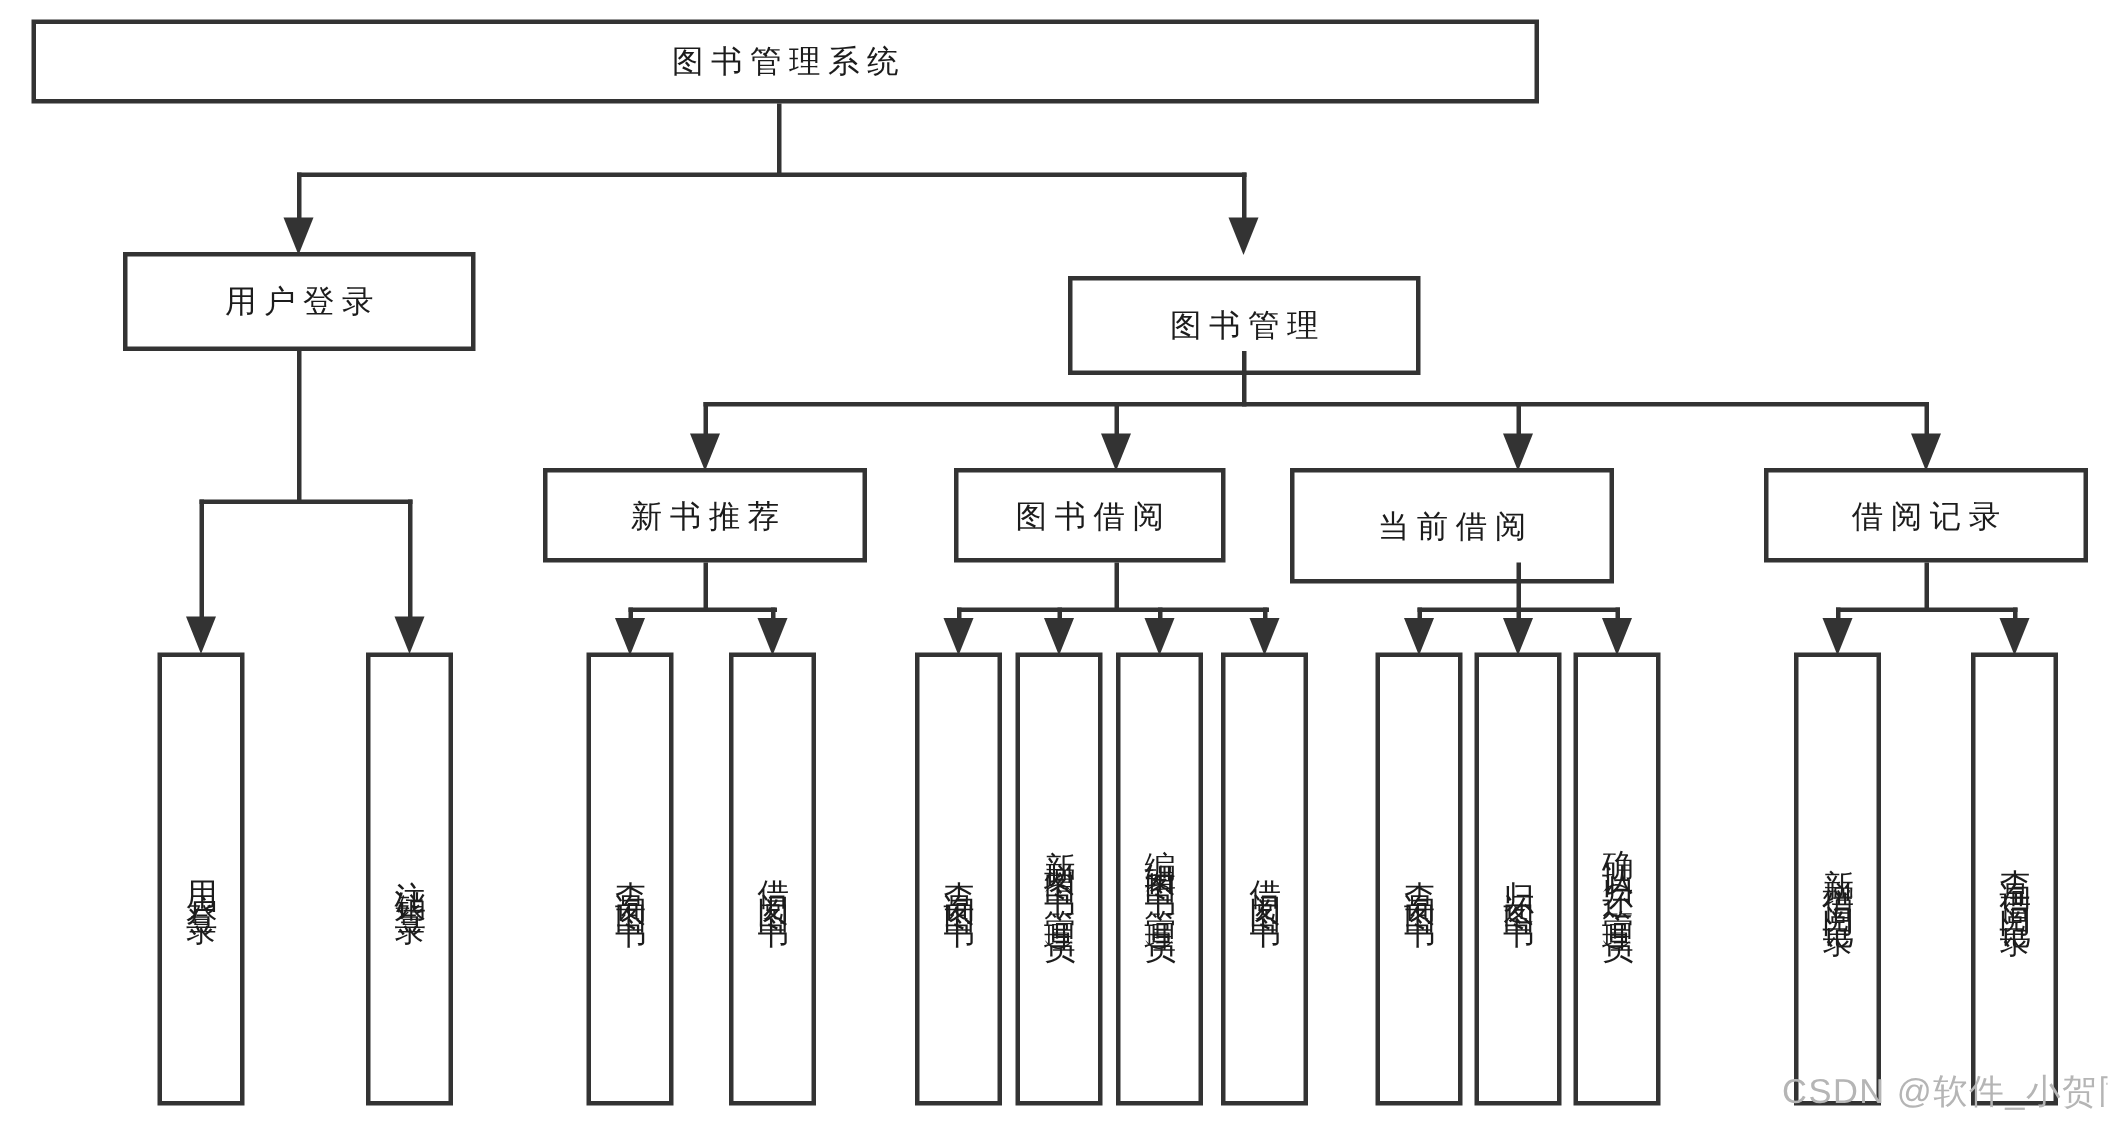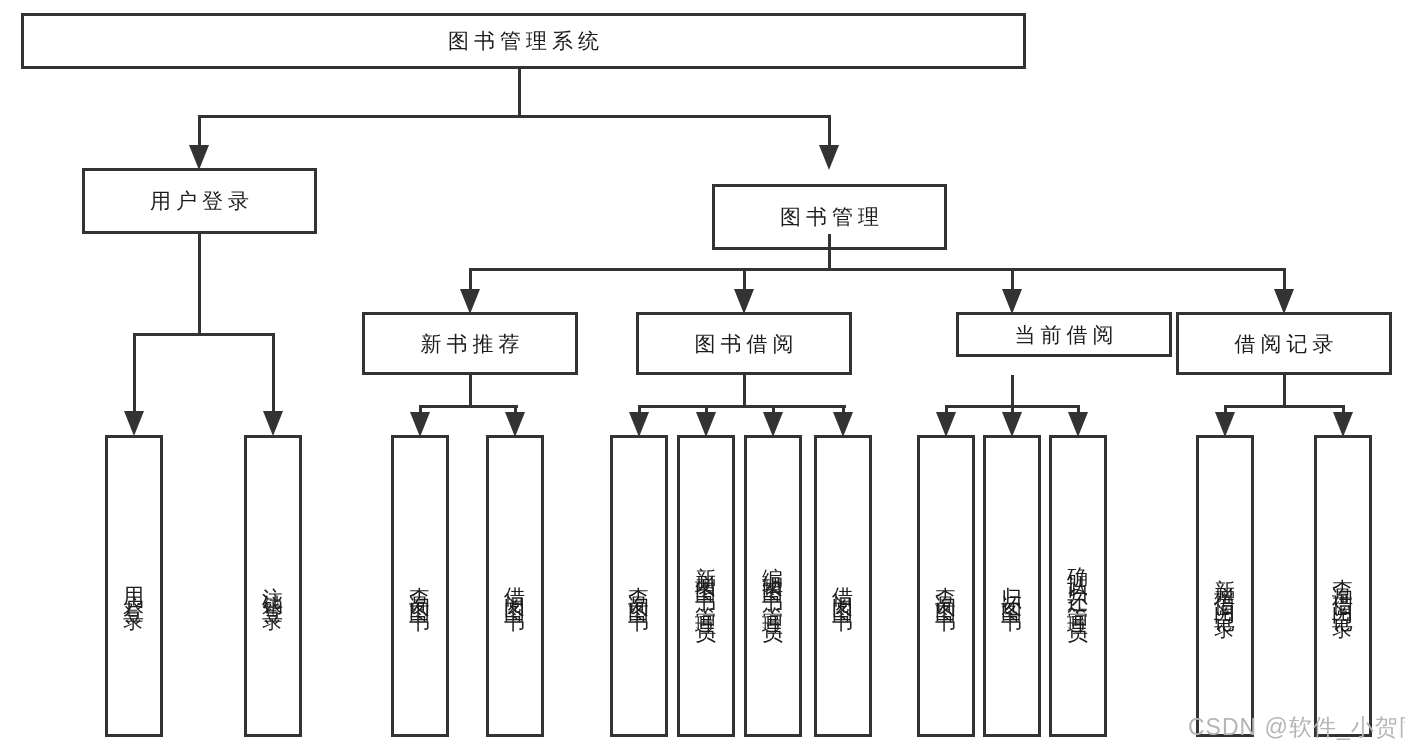--- a/index.html
+++ b/index.html
@@ -92,25 +92,25 @@
   </div>
 
   <div class="hbox" style="left:712px;top:168px;width:235px;height:66px;margin-top:16px;">
     <span>图书管理</span>
   </div>
 
   <div class="hbox" style="left:362px;top:312px;width:216px;height:63px;">
     <span>新书推荐</span>
   </div>
 
-  <div class="hbox" style="left:636px;top:312px;width:216px;height:63px;">
+  <div class="hbox" style="left:636px;top:312px;width:181px;height:63px;">
     <span>图书借阅</span>
   </div>
 
-  <div class="hbox" style="left:956px;top:312px;width:216px;height:45px;">
+  <div class="hbox" style="left:860px;top:312px;width:216px;height:77px;">
     <span>当前借阅</span>
   </div>
 
   <div class="hbox" style="left:1176px;top:312px;width:216px;height:63px;">
     <span>借阅记录</span>
   </div>
 
   <div class="vbox" style="left:105px;">
     <span>用户登录</span>
   </div>

